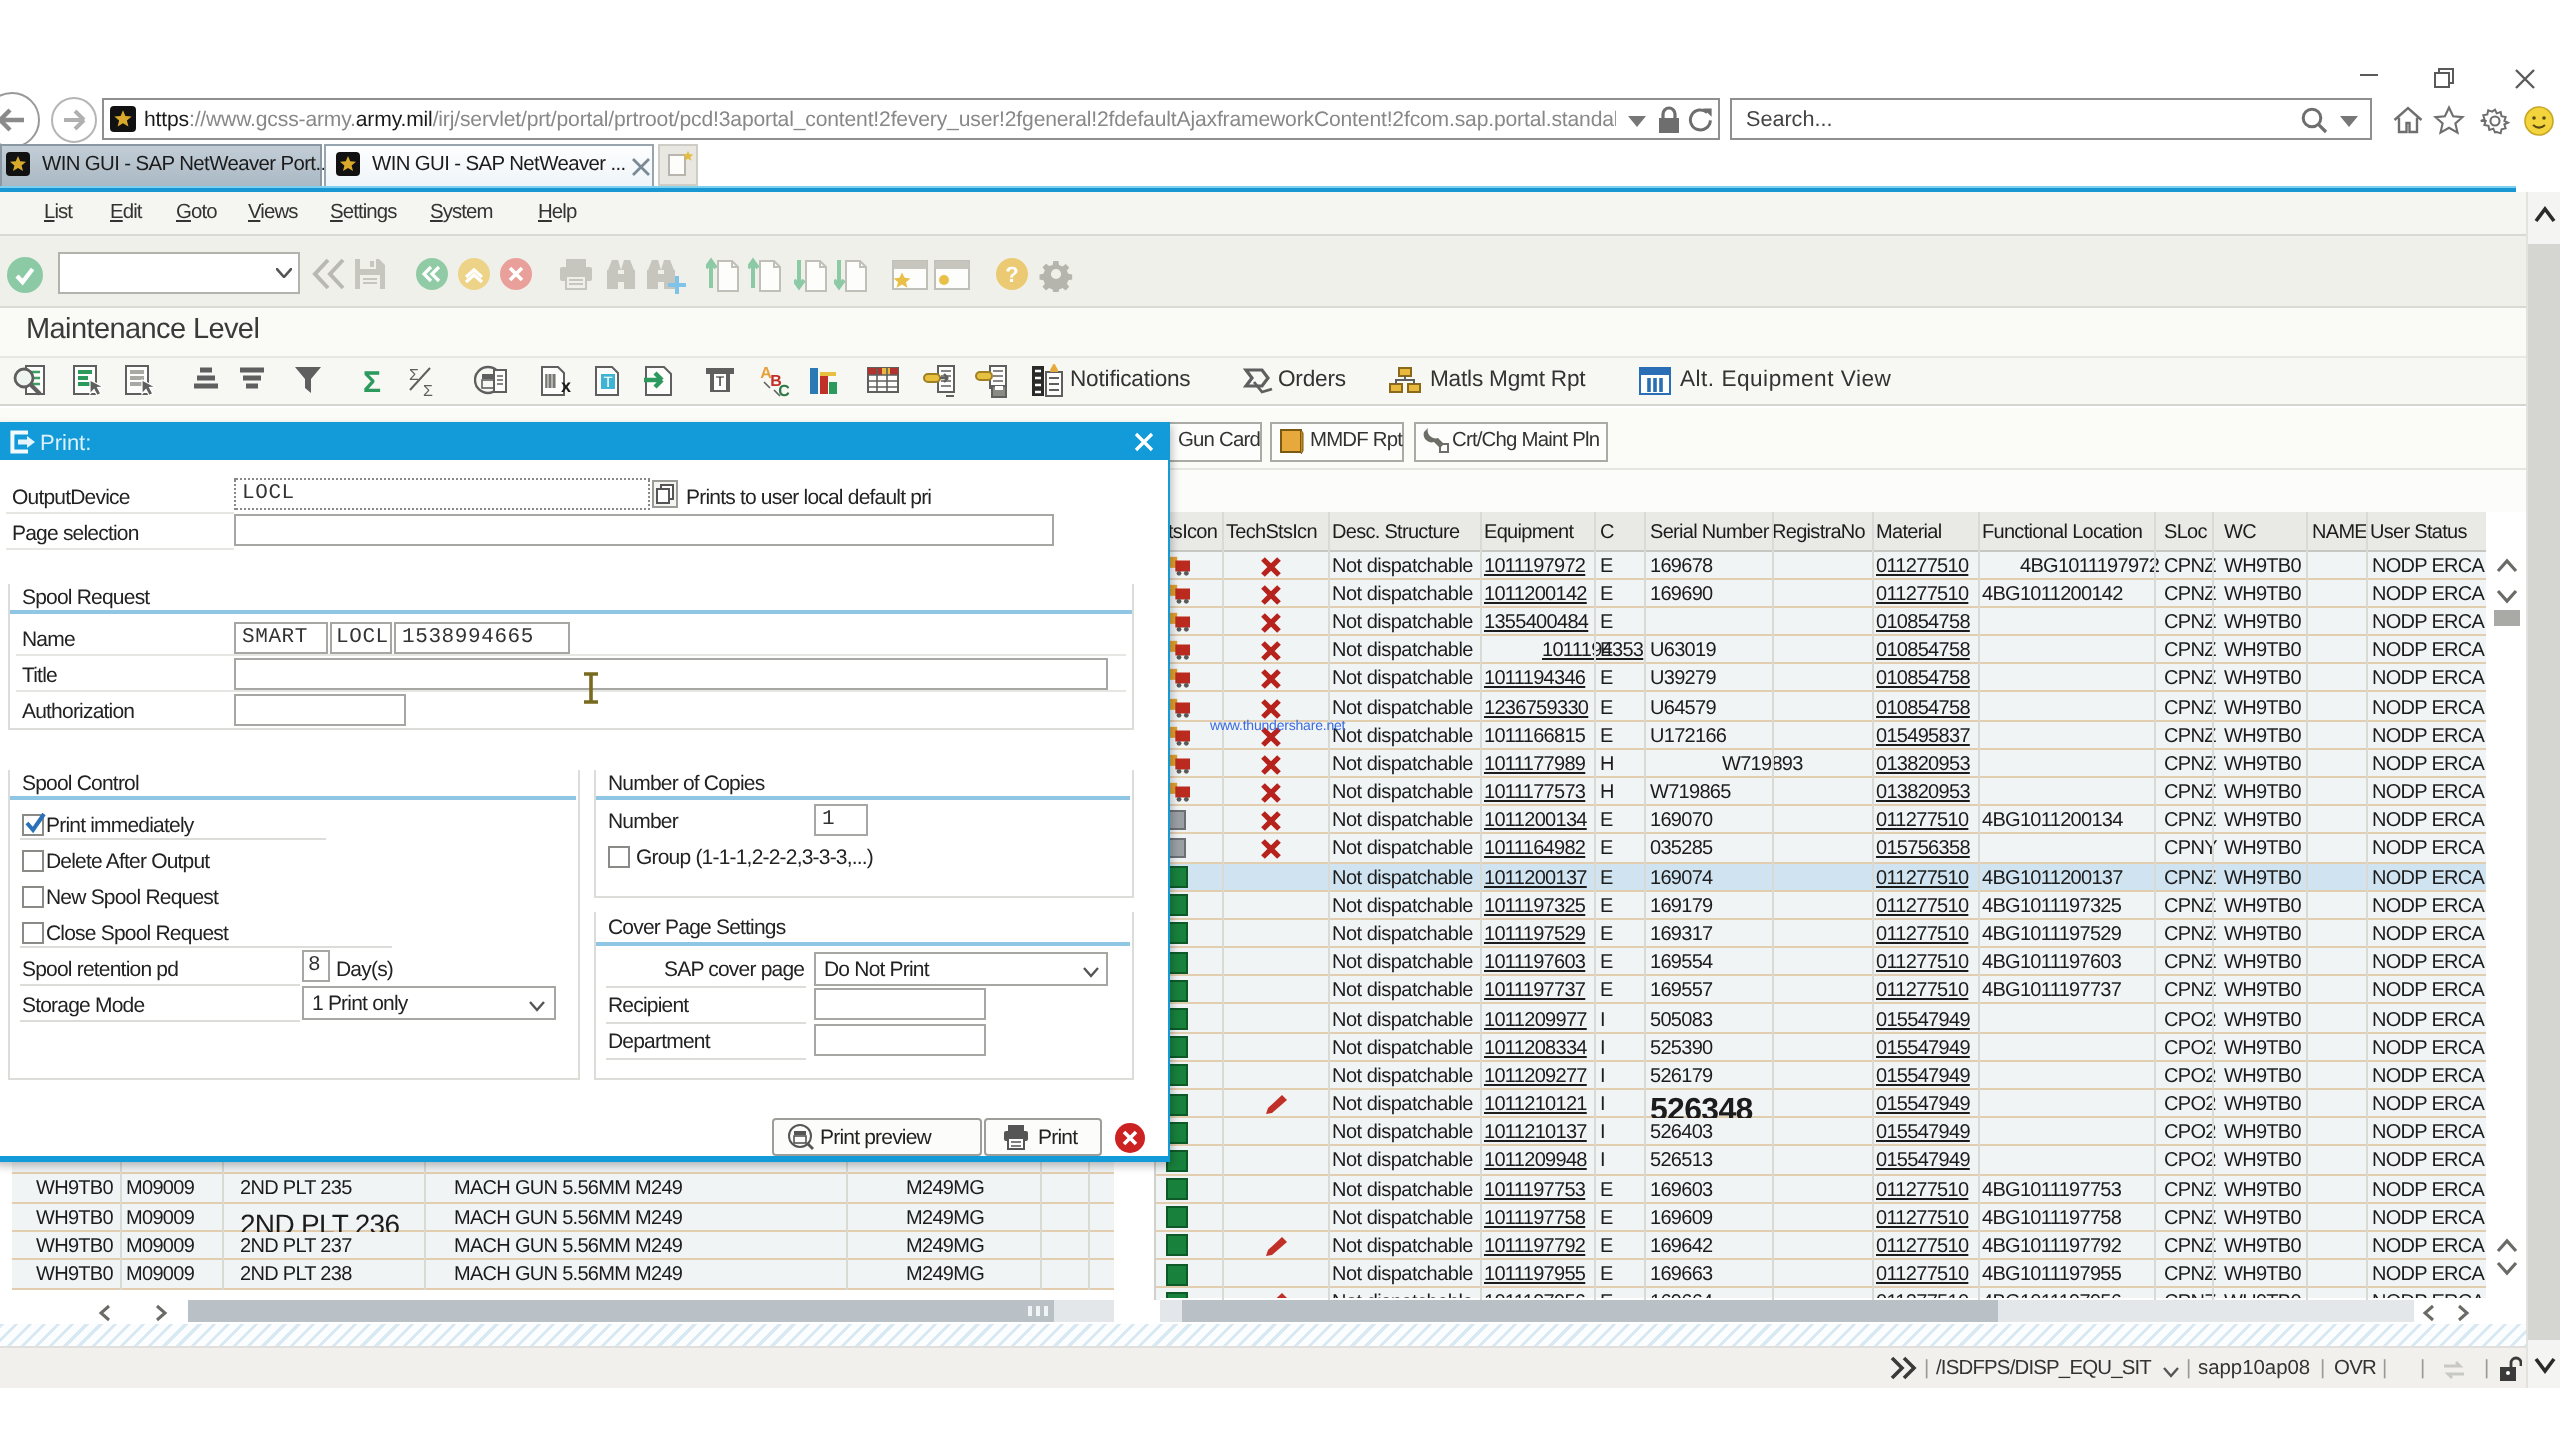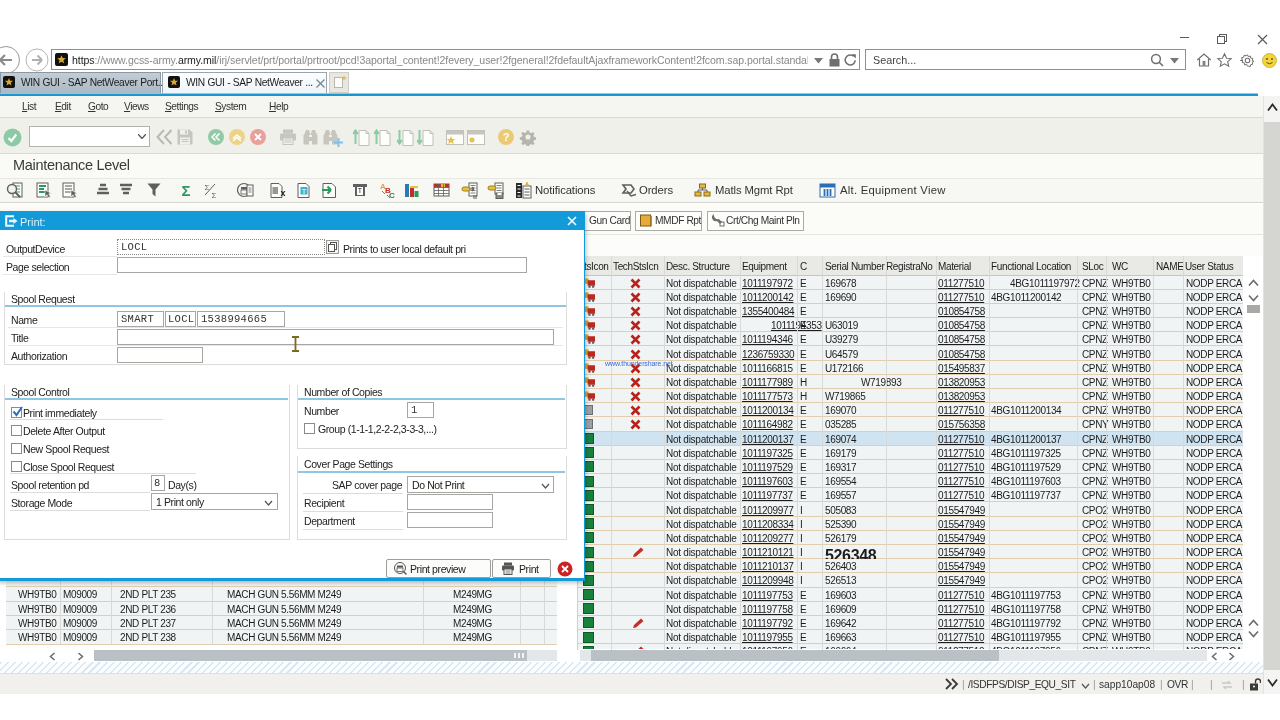--- a/index.html
+++ b/index.html
@@ -792,21 +792,21 @@
 <div class="ab" style="left:0;top:15.2px;width:551px;height:14.34px;background:#f1f4f5;border-bottom:1px solid #e3cdaf;">
 <div class="tx" style="left:12px;top:2px;font-size:10px;letter-spacing:-0.35px;color:#1c1c1c;">WH9TB0</div>
 <div class="tx" style="left:57px;top:2px;font-size:10px;letter-spacing:-0.35px;color:#1c1c1c;">M09009</div>
 <div class="tx" style="left:114px;top:2px;font-size:10px;letter-spacing:-0.35px;color:#1c1c1c;">2ND PLT 235</div>
 <div class="tx" style="left:221px;top:2px;font-size:10px;letter-spacing:-0.35px;color:#1c1c1c;">MACH GUN 5.56MM M249</div>
 <div class="tx" style="left:447px;top:2px;font-size:10px;letter-spacing:-0.35px;color:#1c1c1c;">M249MG</div>
 </div>
 <div class="ab" style="left:0;top:29.6px;width:551px;height:14.34px;background:#f1f4f5;border-bottom:1px solid #e3cdaf;">
 <div class="tx" style="left:12px;top:2px;font-size:10px;letter-spacing:-0.35px;color:#1c1c1c;">WH9TB0</div>
 <div class="tx" style="left:57px;top:2px;font-size:10px;letter-spacing:-0.35px;color:#1c1c1c;">M09009</div>
-<div class="tx" style="left:114px;top:2px;font-size:10px;letter-spacing:-0.35px;color:#1c1c1c;">2ND PLT 236</div>
+<div class="tx" style="left:114px;top:2px;font-size:14px;letter-spacing:-0.35px;color:#1c1c1c;">2ND PLT 236</div>
 <div class="tx" style="left:221px;top:2px;font-size:10px;letter-spacing:-0.35px;color:#1c1c1c;">MACH GUN 5.56MM M249</div>
 <div class="tx" style="left:447px;top:2px;font-size:10px;letter-spacing:-0.35px;color:#1c1c1c;">M249MG</div>
 </div>
 <div class="ab" style="left:0;top:43.9px;width:551px;height:14.34px;background:#f1f4f5;border-bottom:1px solid #e3cdaf;">
 <div class="tx" style="left:12px;top:2px;font-size:10px;letter-spacing:-0.35px;color:#1c1c1c;">WH9TB0</div>
 <div class="tx" style="left:57px;top:2px;font-size:10px;letter-spacing:-0.35px;color:#1c1c1c;">M09009</div>
 <div class="tx" style="left:114px;top:2px;font-size:10px;letter-spacing:-0.35px;color:#1c1c1c;">2ND PLT 237</div>
 <div class="tx" style="left:221px;top:2px;font-size:10px;letter-spacing:-0.35px;color:#1c1c1c;">MACH GUN 5.56MM M249</div>
 <div class="tx" style="left:447px;top:2px;font-size:10px;letter-spacing:-0.35px;color:#1c1c1c;">M249MG</div>
 </div>

